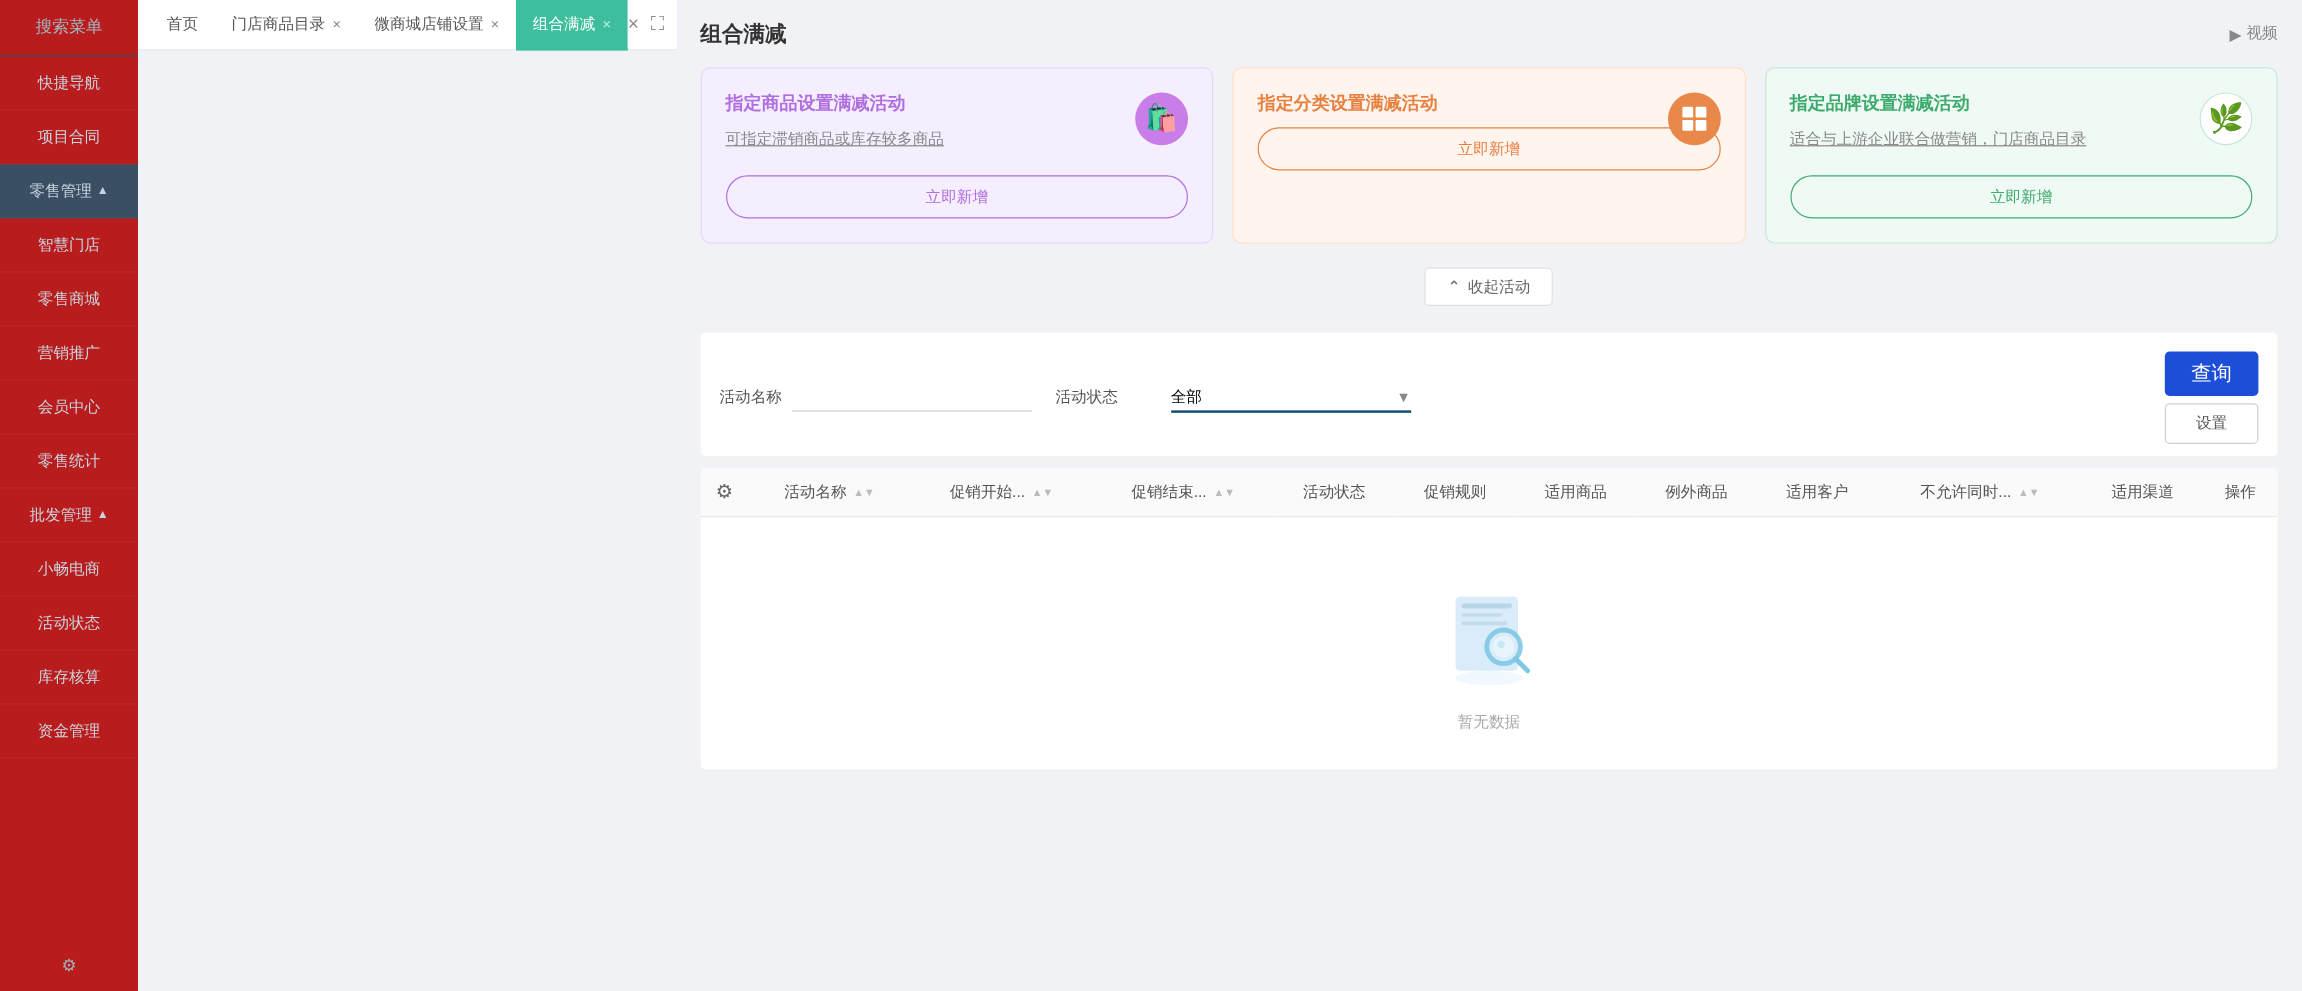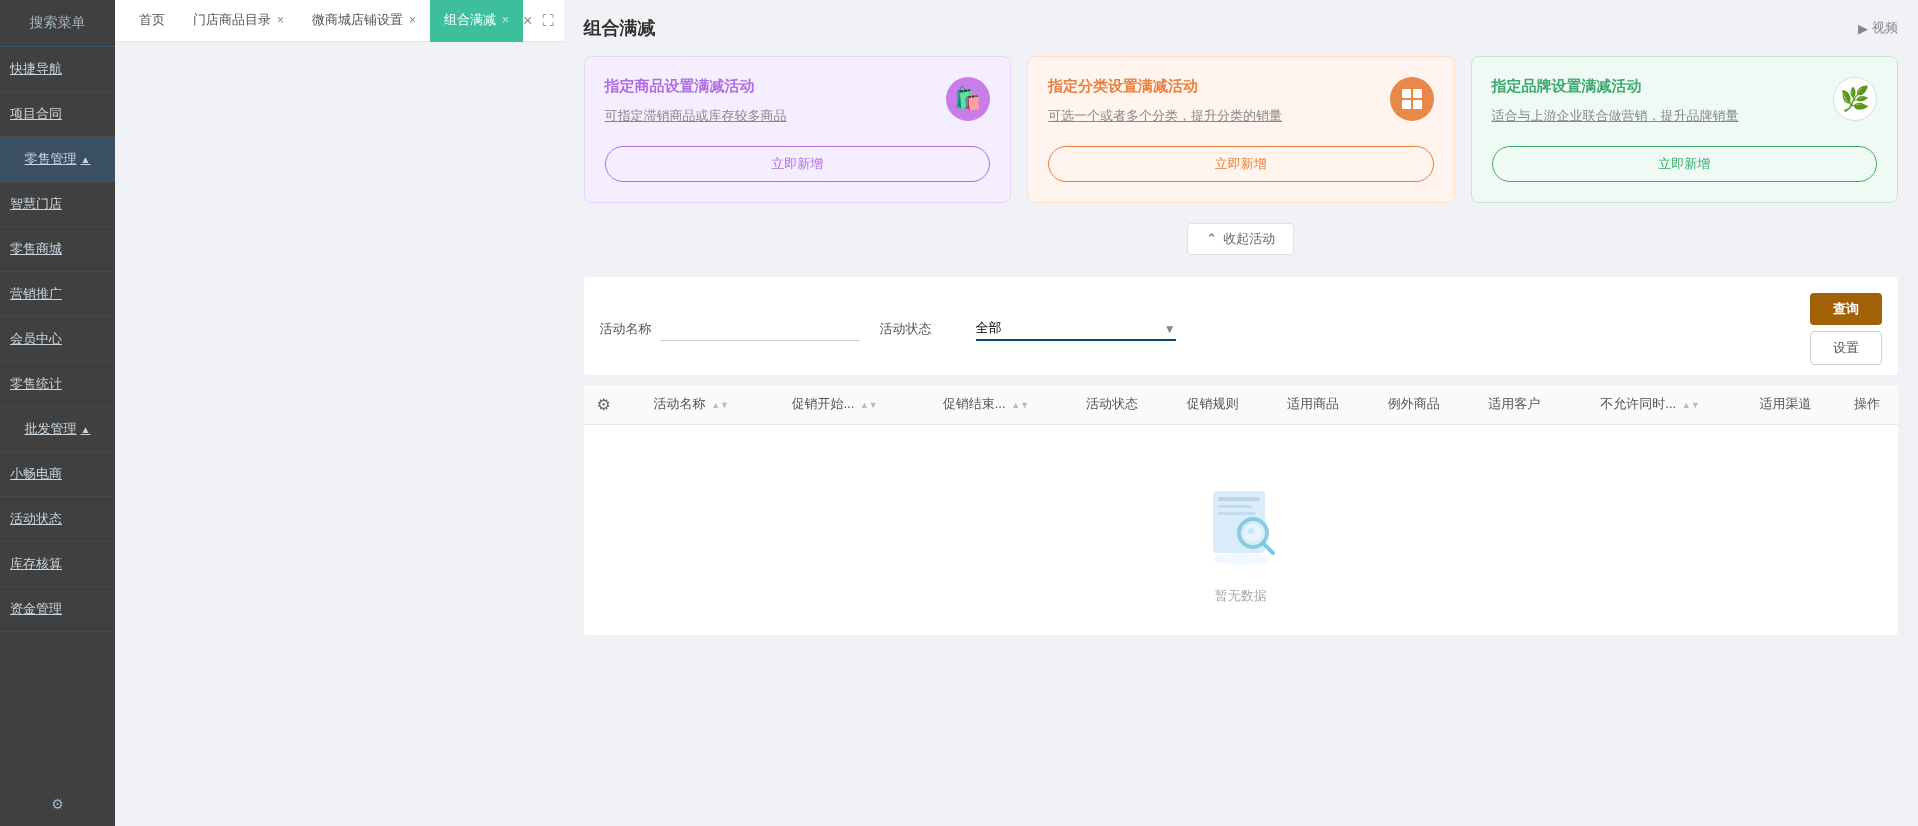--- a/index.html
+++ b/index.html
@@ -1,43 +1,42 @@
 <!DOCTYPE html>
 <html><head>
   <meta charset="utf-8">
   <style>
     * { box-sizing: border-box; margin: 0; padding: 0; }
     body { font-family: 'Microsoft YaHei', Arial, sans-serif; background: #f5f5f5; display: flex; height: 826px; overflow: hidden; font-size: 14px; }
 
     
     .sidebar {
       width: 115px;
-      background: #404040;
+      background: #b91c1c;
       color: #c8d4de;
       display: flex;
       flex-direction: column;
       height: 100%;
       flex-shrink: 0;
     }
     .sidebar-search {
       padding: 14px 10px;
       font-size: 14px;
       color: #a0b4c0;
       cursor: pointer;
       border-bottom: 1px solid #3a4f63;
       text-align: center;
     }
     .sidebar-item {
       padding: 13px 10px;
-      text-align: left;
+      text-align: center;
       cursor: pointer;
       font-size: 13px;
       color: #c8d4de;
       border-bottom: 1px solid rgba(255,255,255,0.05);
-      text-decoration: underline;
     }
     .sidebar-item.has-arrow { display: flex; align-items: center; justify-content: center; gap: 4px; }
     .sidebar-item.active { background: #3a4f63; }
     .arrow-down { font-size: 10px; }
     .sidebar-bottom {
       margin-top: auto;
       padding: 14px 10px;
       text-align: center;
       cursor: pointer;
       color: #a0b4c0;
@@ -270,28 +269,27 @@
       color: #888;
       pointer-events: none;
     }
     .search-actions {
       margin-left: auto;
       display: flex;
       flex-direction: column;
       gap: 6px;
     }
     .btn-query {
-      background: #a16207;
+      background: #1d4ed8;
       color: #fff;
       border: none;
       padding: 7px 22px;
       border-radius: 4px;
       cursor: pointer;
-      font-size: 13px;
-      font-weight: bold;
+      font-size: 17px;
     }
     .btn-settings {
       background: #fff;
       color: #555;
       border: 1px solid #d0d0d0;
       padding: 7px 22px;
       border-radius: 4px;
       cursor: pointer;
       font-size: 13px;
     }
@@ -452,28 +450,27 @@
       <div class="card card-orange">
         <div class="card-icon">
           <svg width="24" height="24" viewBox="0 0 24 24" fill="white">
             <rect x="2" y="2" width="9" height="9" rx="1"></rect>
             <rect x="13" y="2" width="9" height="9" rx="1"></rect>
             <rect x="2" y="13" width="9" height="9" rx="1"></rect>
             <rect x="13" y="13" width="9" height="9" rx="1"></rect>
           </svg>
         </div>
         <div class="card-title">指定分类设置满减活动</div>
-        <div class="card-desc">可选一个或者多个分类，提升分类的销量</div>
         <button class="card-btn">立即新增</button>
       </div>
 
       <div class="card card-green">
         <div class="card-icon" style="color: #3daa6e; font-size: 24px;">🌿</div>
         <div class="card-title">指定品牌设置满减活动</div>
-        <div class="card-desc">适合与上游企业联合做营销，提升品牌销量</div>
+        <div class="card-desc">适合与上游企业联合做营销，门店商品目录</div>
         <button class="card-btn">立即新增</button>
       </div>
     </div>
 
     <div class="collapse-bar">
       <button class="collapse-btn">
         <span>⌃</span>
         <span>收起活动</span>
       </button>
     </div>

